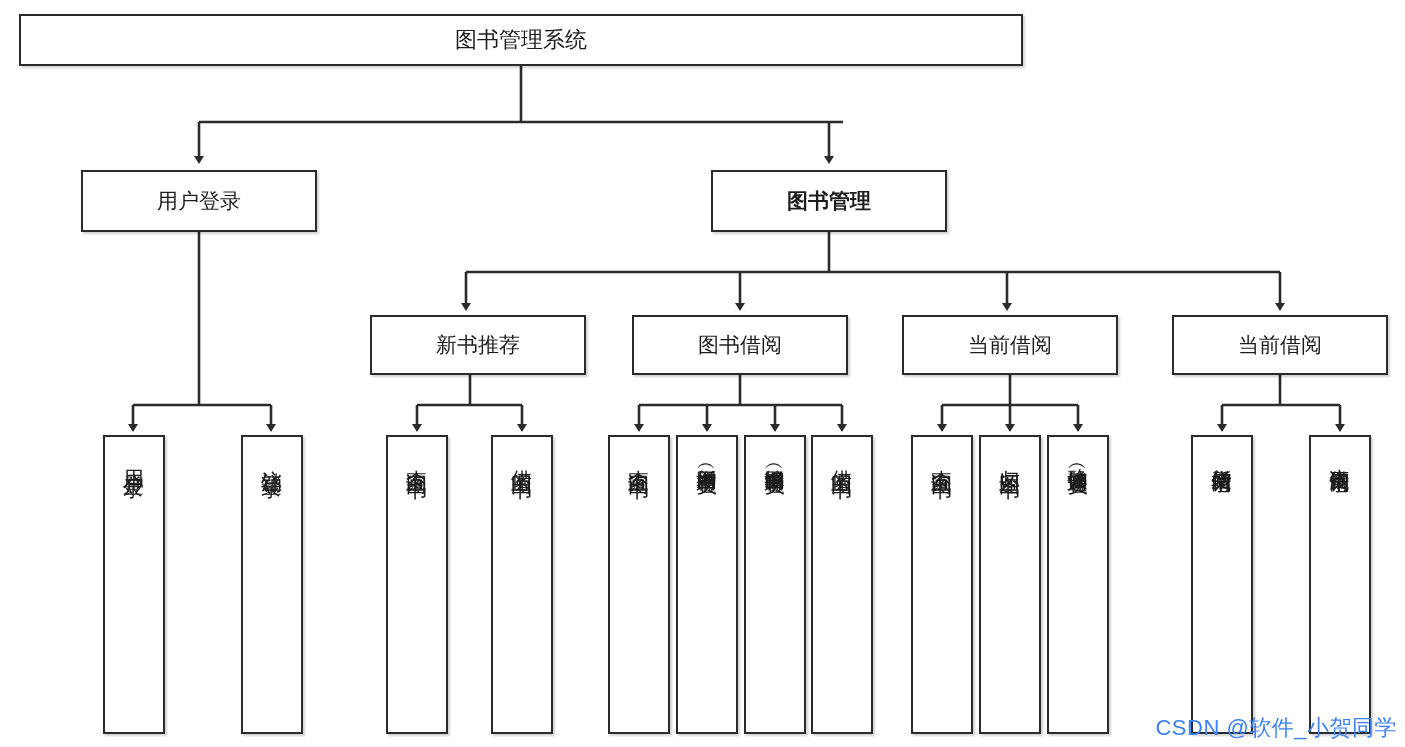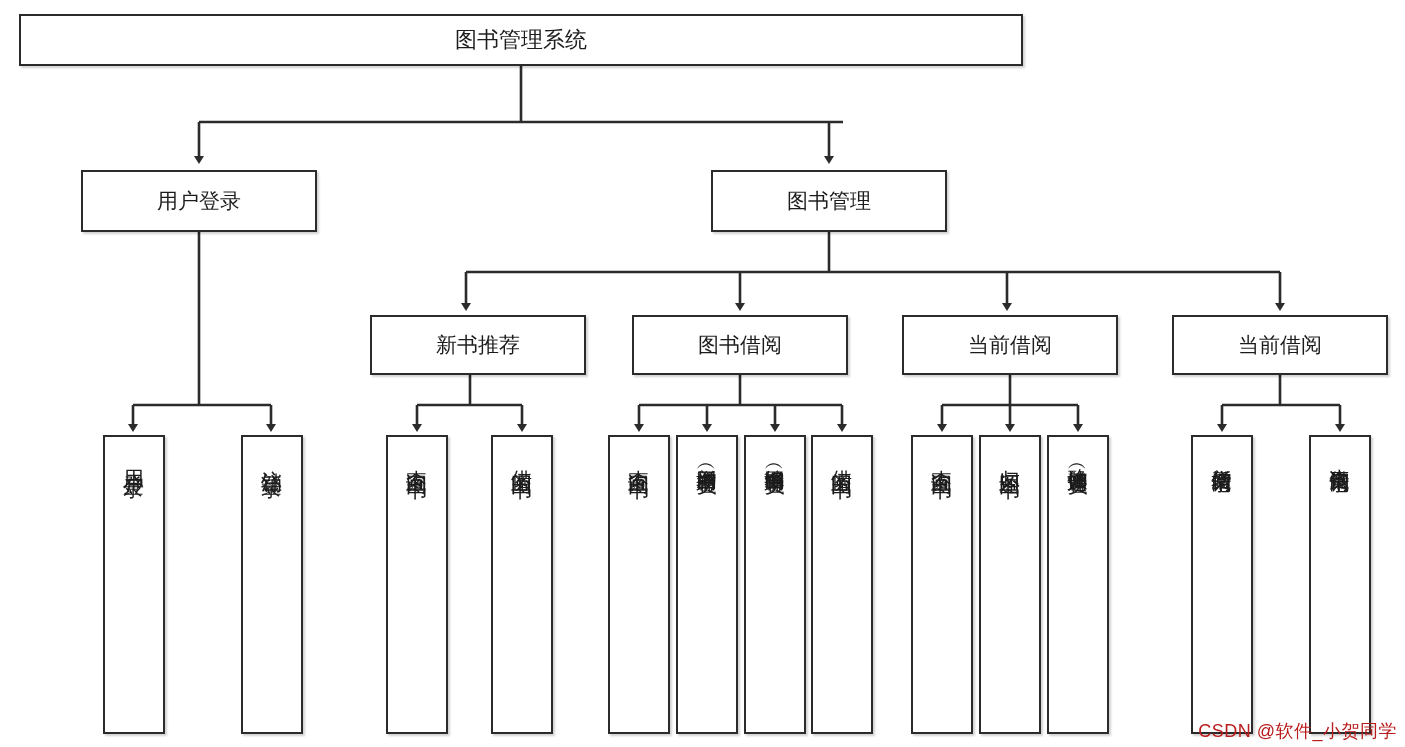--- a/index.html
+++ b/index.html
@@ -58,22 +58,22 @@
     line-height: 1;
   }
   .node.vert.tall .lbl {
     font-size: 20px;
     letter-spacing: 1px;
   }
   .watermark {
     position: absolute;
     right: 8px;
     bottom: 4px;
-    font-size: 18px;
-    color: #b91c1c;
+    font-size: 22px;
+    color: #3b82f6;
     letter-spacing: 0.5px;
     white-space: nowrap;
     margin-left: 42px;
   }
 </style>
 </head>
 <body>
 
 <div id="canvas">
 
@@ -127,21 +127,21 @@
     </g>
   </svg>
 
   <div class="node root horiz" style="left:19px; top:14px; width:1004px; height:52px;">
     <span class="lbl">图书管理系统</span>
   </div>
 
   <div class="node horiz" style="left:81px; top:170px; width:236px; height:62px;">
     <span class="lbl">用户登录</span>
   </div>
-  <div class="node horiz" style="left:711px; top:170px; width:236px; height:62px;">
+  <div class="node horiz" style="left:711px; top:170px; width:236px; height:62px;font-weight:bold;">
     <span class="lbl">图书管理</span>
   </div>
 
   <div class="node horiz" style="left:370px; top:315px; width:216px; height:60px;">
     <span class="lbl">新书推荐</span>
   </div>
   <div class="node horiz" style="left:632px; top:315px; width:216px; height:60px;">
     <span class="lbl">图书借阅</span>
   </div>
   <div class="node horiz" style="left:902px; top:315px; width:216px; height:60px;">

